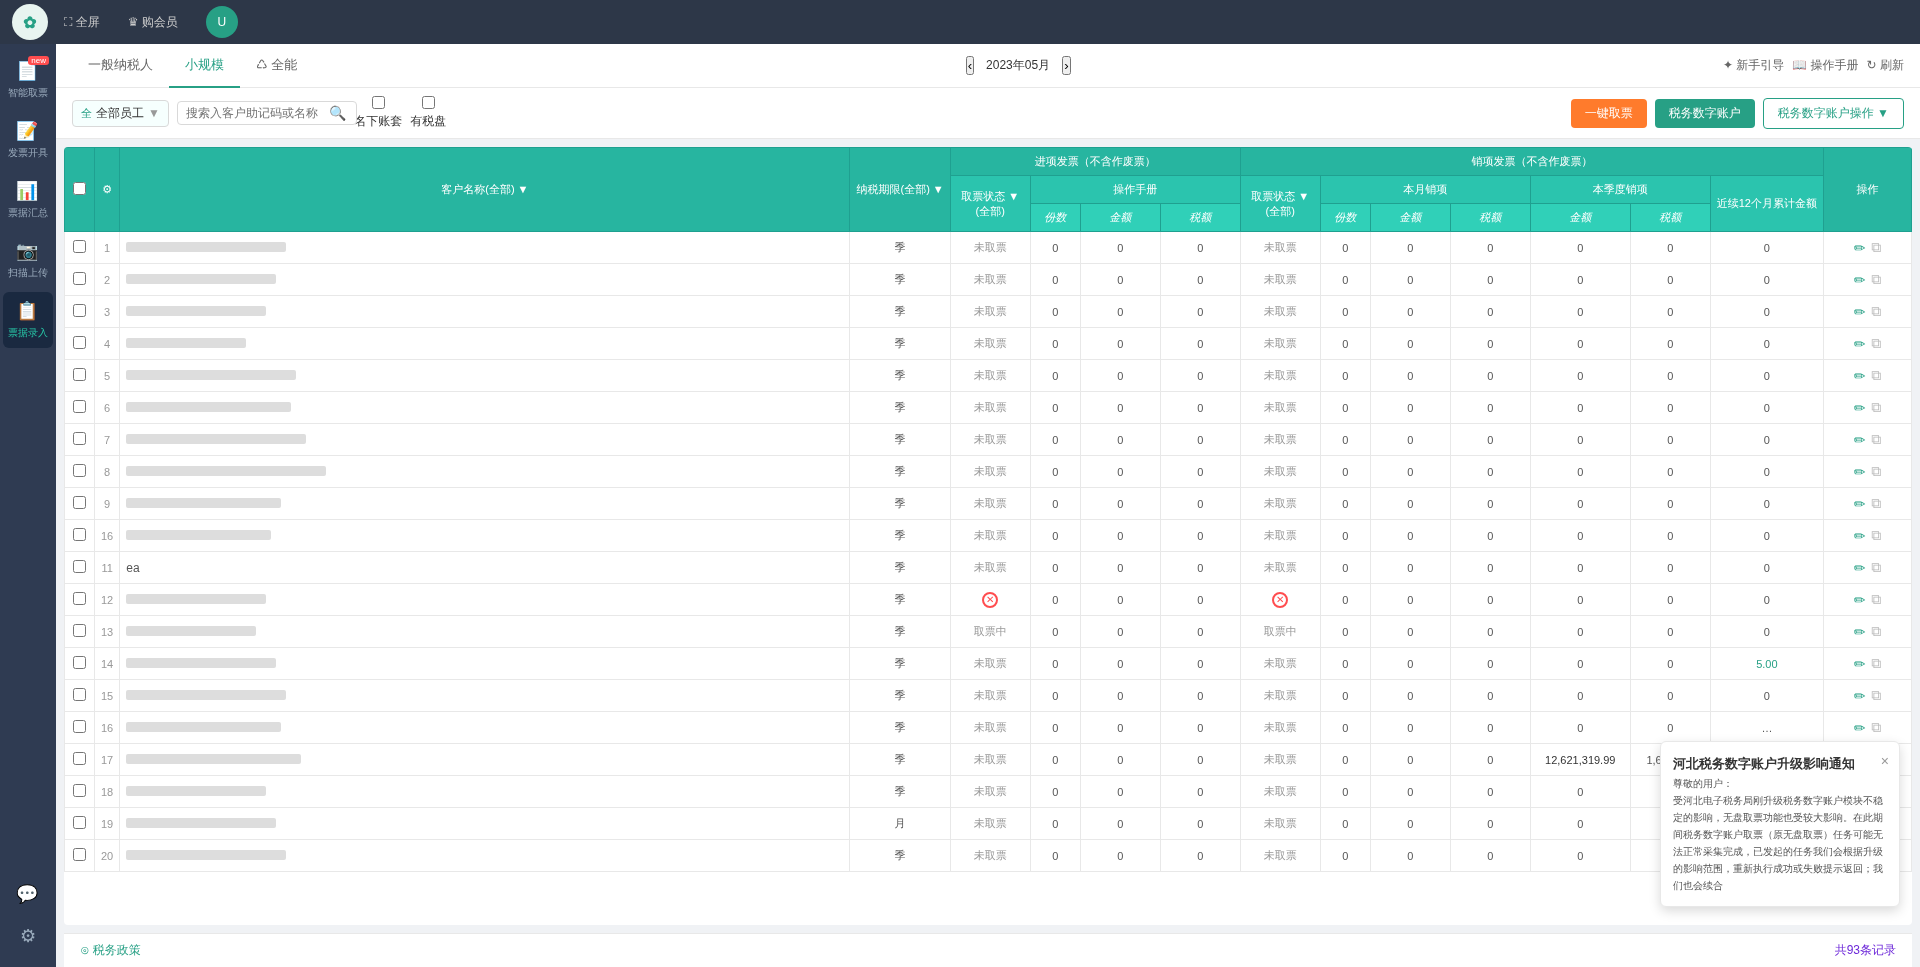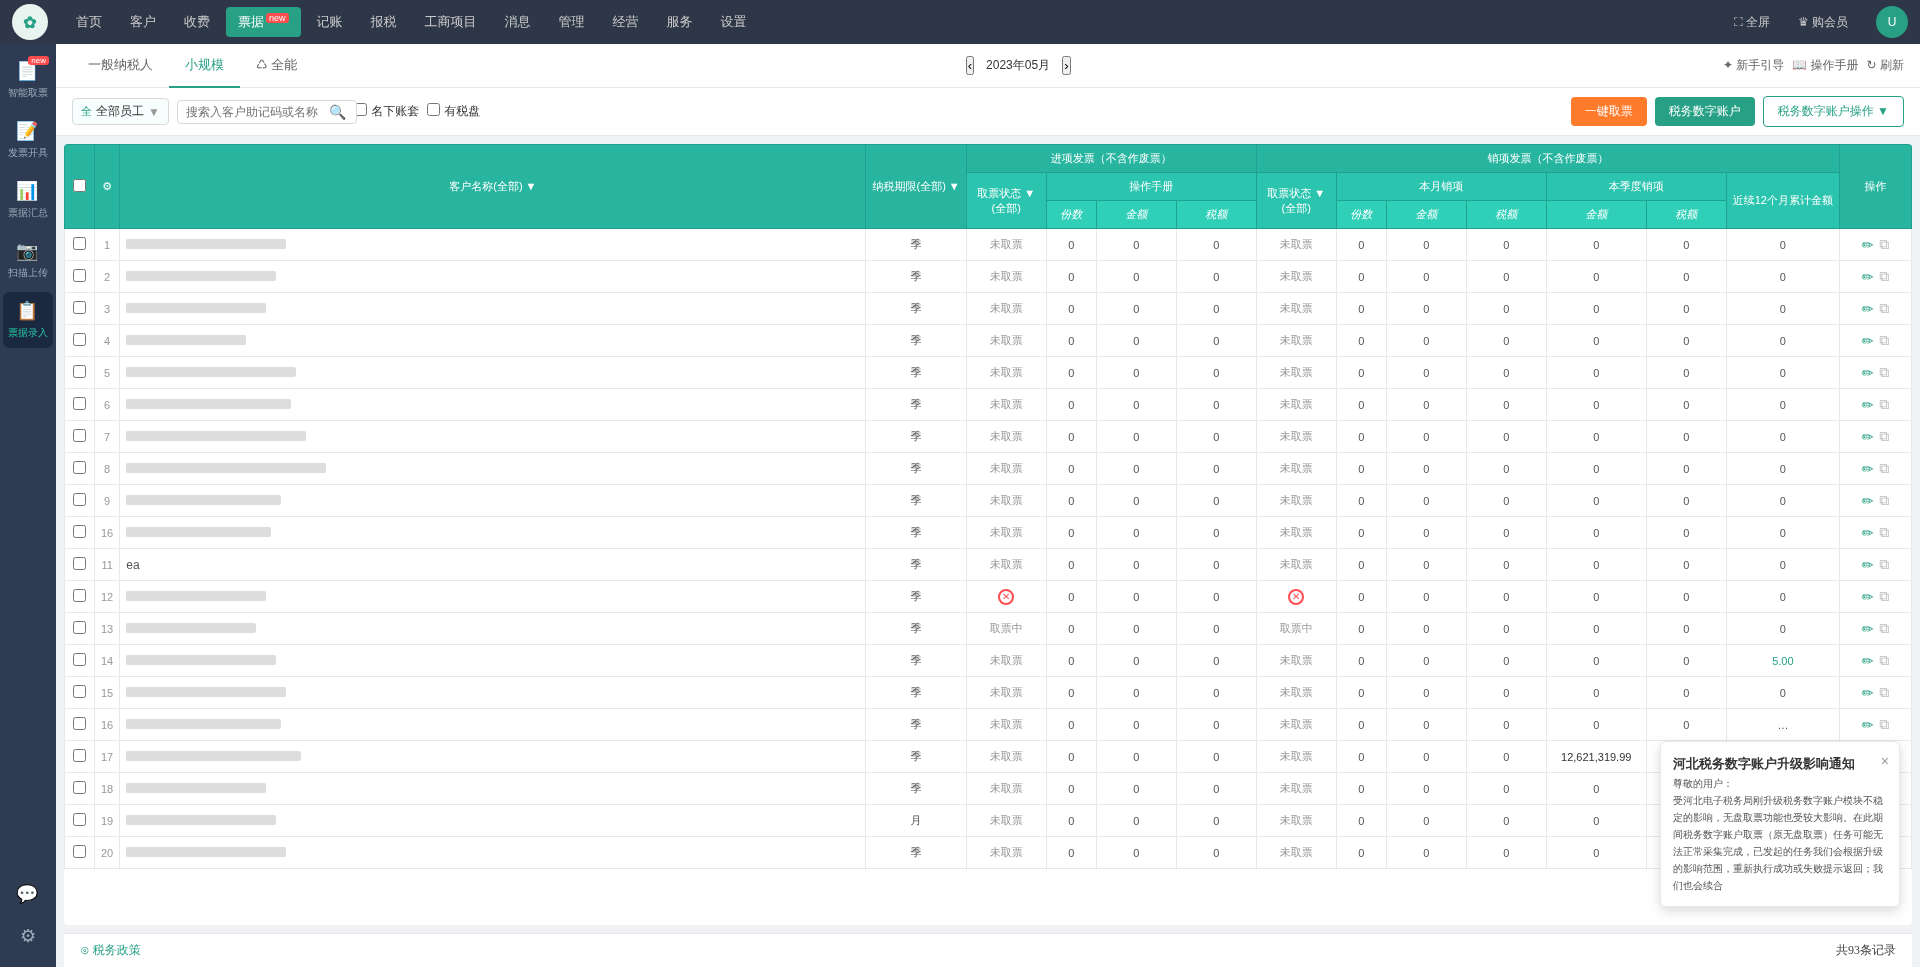--- a/index.html
+++ b/index.html
@@ -163,21 +163,21 @@
     .toolbar .select-staff .label { color: #27a085; font-size: 11px; margin-right: 4px; }
     .toolbar .search-input {
       border: 1px solid #d9d9d9; border-radius: 4px; padding: 4px 8px;
       font-size: 12px; width: 180px;
     }
     .toolbar .search-btn {
       background: none; border: none; cursor: pointer; color: #999; font-size: 14px;
       margin-left: -28px;
     }
     .toolbar .checkbox-item {
-      display: flex; align-items: flex-start; gap: 4px; font-size: 12px; cursor: pointer;
+      display: flex; align-items: center; gap: 4px; font-size: 12px; cursor: pointer; flex-direction: column;
     }
     .toolbar-right {
       margin-left: auto;
       display: flex; align-items: center; gap: 8px;
     }
     .btn-orange {
       background: #ff7b2c;
       color: #fff;
       border: none;
       border-radius: 4px;
@@ -316,34 +316,20 @@
     .table-area::-webkit-scrollbar-thumb { background: #ccc; border-radius: 3px; }
 
     
     .link { color: #27a085; cursor: pointer; }
   </style>
 </head>
 <body>
 
 <div class="top-nav">
   <div class="logo">✿</div>
-  <div class="nav-items">
-    <div class="nav-item">首页</div>
-    <div class="nav-item">客户</div>
-    <div class="nav-item">收费</div>
-    <div class="nav-item active">票据<span class="new-badge">new</span></div>
-    <div class="nav-item">记账</div>
-    <div class="nav-item">报税</div>
-    <div class="nav-item">工商项目</div>
-    <div class="nav-item">消息</div>
-    <div class="nav-item">管理</div>
-    <div class="nav-item">经营</div>
-    <div class="nav-item">服务</div>
-    <div class="nav-item">设置</div>
-  </div>
   <div class="top-nav-right">
     <div class="btn-fullscreen">⛶ 全屏</div>
     <div class="btn-member">♛ 购会员</div>
     <div class="avatar">U</div>
   </div>
 </div>
 
 <div class="layout">
 
   <div class="sidebar">
@@ -426,21 +412,21 @@
     <div class="table-area">
       <table class="data-table">
         <thead>
           <tr>
             <th rowspan="3" style="width:30px;"><input type="checkbox" style=""></th>
             <th rowspan="3" style="width:24px;">⚙</th>
             <th rowspan="3" style="min-width:160px;">客户名称(全部) ▼</th>
             <th rowspan="3" style="width:70px;">纳税期限(全部) ▼</th>
             <th colspan="4">进项发票（不含作废票）</th>
             <th colspan="7">销项发票（不含作废票）</th>
-            <th rowspan="3" style="width:72px;">操作</th>
+            <th rowspan="3" style="width:88px;">操作</th>
           </tr>
           <tr class="header-row-2">
             <th rowspan="2" style="width:80px;">取票状态 ▼<br>(全部)</th>
             <th colspan="3">操作手册</th>
             <th rowspan="2" style="width:80px;">取票状态 ▼<br>(全部)</th>
             <th colspan="3">本月销项</th>
             <th colspan="2">本季度销项</th>
             <th rowspan="2" style="width:100px;">近续12个月累计金额</th>
           </tr>
           <tr class="header-row-3">
@@ -914,21 +900,21 @@
         <span class="action-icon-gray" title="复制">⧉</span>
       </div>
     </td>
   </tr>
           </tbody>
       </table>
     </div>
 
     <div class="table-footer">
       <span class="link">⊙ 税务政策</span>
-      <span style="float:right; color:#404040;font-family:Liberation Serif, serif;">共93条记录</span>
+      <span style="float:right; color:#6d28d9;">共93条记录</span>
     </div>
   </div>
 </div>
 
 <div class="notification-popup">
   <div class="popup-header">河北税务数字账户升级影响通知</div>
   <div class="close-popup">×</div>
   <div style="font-size:10px; color:#555; line-height:1.7;">
     尊敬的用户：<br>
     受河北电子税务局刚升级税务数字账户模块不稳定的影响，无盘取票功能也受较大影响。在此期间税务数字账户取票（原无盘取票）任务可能无法正常采集完成，已发起的任务我们会根据升级的影响范围，重新执行成功或失败提示返回；我们也会续合

